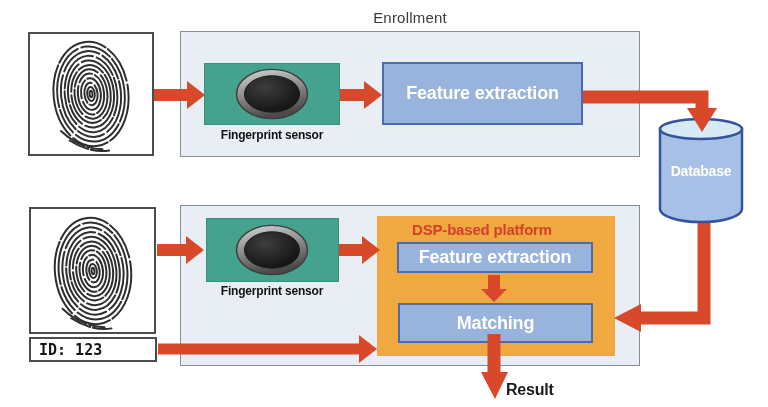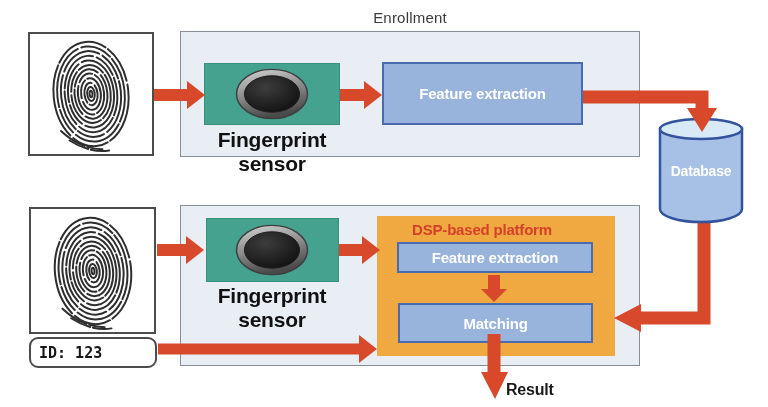--- a/index.html
+++ b/index.html
@@ -21,26 +21,26 @@
   .id-box{
     background:#ffffff;border:2px solid #4c4c4c;box-sizing:border-box;z-index:3;
     font-family:"DejaVu Sans Mono",monospace;font-weight:700;font-size:15px;color:#161616;
     display:flex;align-items:center;padding-left:8px;
   }
   .sensor-box{
     background:#45a28f;border:1px solid #35907e;box-sizing:border-box;z-index:3;
     display:flex;align-items:center;justify-content:center;
   }
   .sensor-label{
-    color:#111111;font-weight:700;font-size:21px;text-align:center;z-index:3;letter-spacing:-.2px;
+    color:#111111;font-weight:700;font-size:12px;text-align:center;z-index:3;letter-spacing:-.2px;
   }
   .blue-box{
     background:#98b3dc;border:2px solid #4a6cae;box-sizing:border-box;z-index:3;
     display:flex;align-items:center;justify-content:center;
-    color:#ffffff;font-weight:700;font-size:15px;letter-spacing:-.2px;text-align:center;
+    color:#ffffff;font-weight:700;font-size:18px;letter-spacing:-.2px;text-align:center;
   }
   .orange-box{background:#f0a941;z-index:1;}
   .dsp-label{
     color:#d5402a;font-weight:700;font-size:15px;text-align:center;z-index:3;letter-spacing:-.2px;
   }
   .db-wrap{z-index:3;}
   .db-label{
     position:absolute;left:0;top:46px;width:100%;text-align:center;
     color:#ffffff;font-weight:700;font-size:14px;letter-spacing:-.2px;
   }
@@ -101,21 +101,21 @@
         <ellipse rx="10.5" ry="17" stroke-dasharray="36 4 20 3"></ellipse>
         <ellipse rx="7" ry="12" stroke-dasharray="18 3 26 4"></ellipse>
         <ellipse rx="4" ry="7.5"></ellipse>
         <ellipse rx="1.5" ry="3.5"></ellipse>
         <path d="M-36,36 Q-18,57 6,60" stroke-dasharray="30 3 40 3"></path>
         <path d="M-28,47 Q-8,63 13,62" stroke-dasharray="22 3 30 3"></path>
       </g>
     </svg>
   </div>
 
-  <div class="id-box abs" style="left:29px;top:337px;width:128px;height:31px;border-radius:9px;">
+  <div class="id-box abs" style="left:29px;top:337px;width:128px;height:25px;">
     <span>ID: 123</span>
   </div>
 
   <div class="sensor-box abs" style="left:204px;top:63px;width:136px;height:62px;">
     <svg width="136" height="62" viewBox="0 0 136 62">
       <defs>
         <linearGradient id="ring1" x1="0" y1="0" x2="0.3" y2="1">
           <stop offset="0" stop-color="#d6d6d6"></stop>
             <stop offset="1" stop-color="#4a4a4a"></stop>
         </linearGradient>

